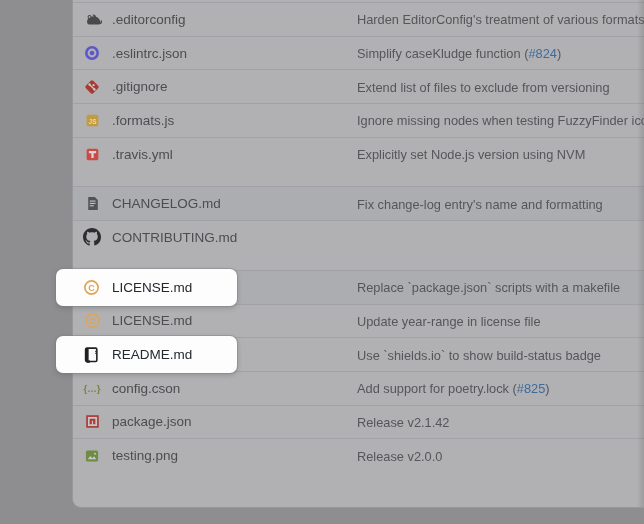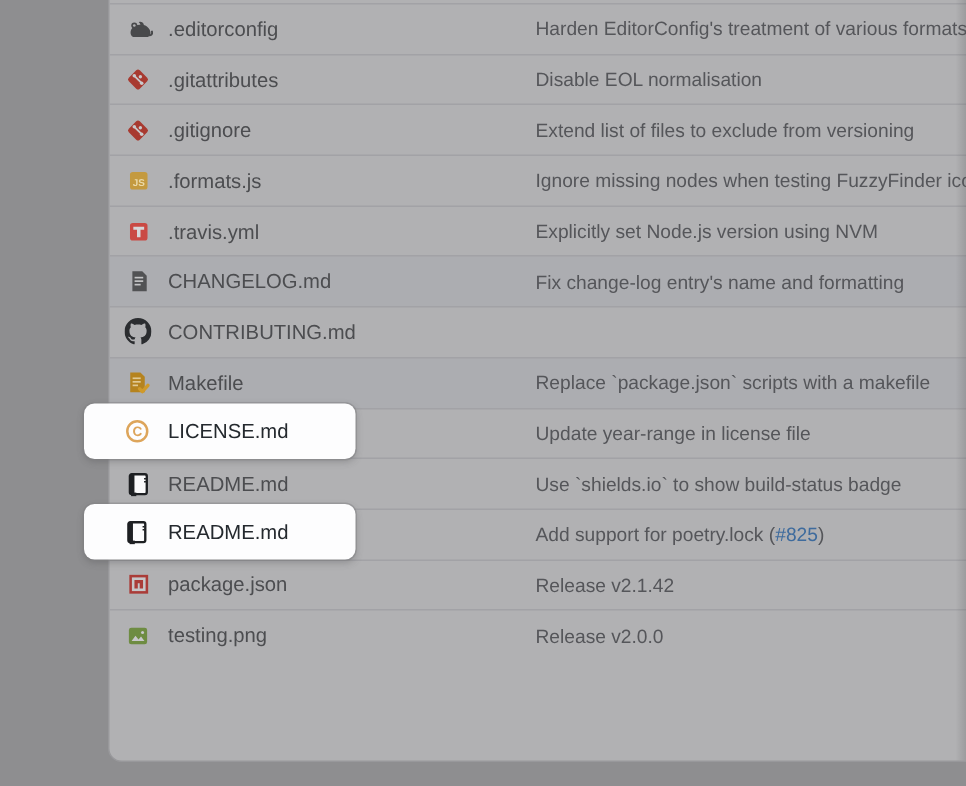--- a/index.html
+++ b/index.html
@@ -4,21 +4,21 @@
 <style>
   html,body{width:644px;height:524px;margin:0;padding:0;overflow:hidden;
     font-family:"Liberation Sans",sans-serif;background:#8e8e90;}
   .screen{position:relative;width:592px;height:524px;}
   .file-table{position:absolute;left:72px;top:0;width:572px;height:508px;
     background:#b1b1b3;border-left:1px solid #98989b;border-bottom:1px solid #98989b;
     border-bottom-left-radius:9px;box-sizing:border-box;overflow:hidden;}
   .topstrip{height:2px;}
   .row{height:33.7px;box-sizing:border-box;border-top:1px solid #a2a2a6;
     position:relative;display:flex;align-items:center;}
-  .row.shaded{background:#acadb1;}
+  .row.shaded{background:#acadb1;margin-top:16px;}
   .icon{width:20px;height:20px;margin-left:9px;display:flex;align-items:center;
     justify-content:center;flex:none;}
   .icon svg{display:block;}
   .fname{margin-left:10px;font-size:13.5px;color:#4c4d50;text-decoration:none;
     white-space:nowrap;cursor:pointer;}
   .msg{position:absolute;left:284px;top:50%;transform:translateY(-50%);
     white-space:nowrap;font-size:12.8px;color:#55565a;}
   .msg .msg-text{cursor:pointer;}
   .msg a{color:#3e6b9d;text-decoration:none;cursor:pointer;}
   .right-shade{position:absolute;right:0;top:0;width:7px;height:508px;
@@ -43,34 +43,32 @@
     <path fill="#48494b" d="M13.1 12.3c.9-.3 1.5-1.2 1.5-2.2 0-1.9-1.5-3.8-3.7-4.5 0-.1 0-.2-.1-.3-.2-.9-1-1.5-1.9-1.5-.3 0-.6.1-.9.2.5.3.8.7.9 1.3v.2C6 5.3 3.4 7.3 3.4 9.9c0 1 .5 1.9 1.4 2.4z"></path>
     <circle fill="#48494b" cx="5.5" cy="5.9" r="1.7"></circle>
               <circle fill="#b1b1b3" cx="5.5" cy="5.9" r="0.75"></circle>
     <path stroke="#48494b" fill="none" stroke-width="1.1" stroke-linecap="round" d="M13.7 11.4c1.4.1 2.1-.9 1.7-2.1"></path>
             </svg>
           </span>
     <a class="fname">.editorconfig</a>
     <span class="msg"><span class="msg-text">Harden EditorConfig's treatment of various formats</span></span>
   </div>
 
-
-  <div class="row">
-    <span class="icon">
-            <svg width="18" height="18" viewBox="0 0 16 16">
-    <rect x="3.4" y="3.4" width="9.2" height="9.2" rx="1.5" transform="rotate(45 8 8)" fill="#a83a30"></rect>
-    <path stroke="#c9c9cb" stroke-width="1.1" d="M5.8 5.8l4.4 4.4"></path>
-    <circle fill="#c9c9cb" cx="5.8" cy="5.8" r="1.05"></circle>
-              <circle fill="#c9c9cb" cx="10.2" cy="10.2" r="1.05"></circle>
-    <circle fill="#c9c9cb" cx="9.4" cy="6.4" r="1.0"></circle>
-            </svg>
-          </span>
-    <a class="fname">.gitattributes</a>
-    <span class="msg"><span class="msg-text">Disable EOL normalisation</span></span>
-  </div>
+  <div class="row">
+    <span class="icon">
+            <svg width="18" height="18" viewBox="0 0 16 16">
+    <circle cx="8" cy="8" r="6.2" fill="#5e57c9"></circle>
+              <circle cx="8" cy="8" r="3.9" fill="#b1b1b3"></circle>
+    <circle cx="8" cy="8" r="2.1" fill="#5e57c9"></circle>
+            </svg>
+          </span>
+    <a class="fname">.eslintrc.json</a>
+    <span class="msg"><span class="msg-text">Simplify caseKludge function (</span><a class="msg-link">#824</a><span class="msg-after">)</span></span>
+  </div>
+
 
   <div class="row">
     <span class="icon">
             <svg width="18" height="18" viewBox="0 0 16 16">
     <rect x="3.4" y="3.4" width="9.2" height="9.2" rx="1.5" transform="rotate(45 8 8)" fill="#a83a30"></rect>
     <path stroke="#c9c9cb" stroke-width="1.1" d="M5.8 5.8l4.4 4.4"></path>
     <circle fill="#c9c9cb" cx="5.8" cy="5.8" r="1.05"></circle>
               <circle fill="#c9c9cb" cx="10.2" cy="10.2" r="1.05"></circle>
     <circle fill="#c9c9cb" cx="9.4" cy="6.4" r="1.0"></circle>
             </svg>

